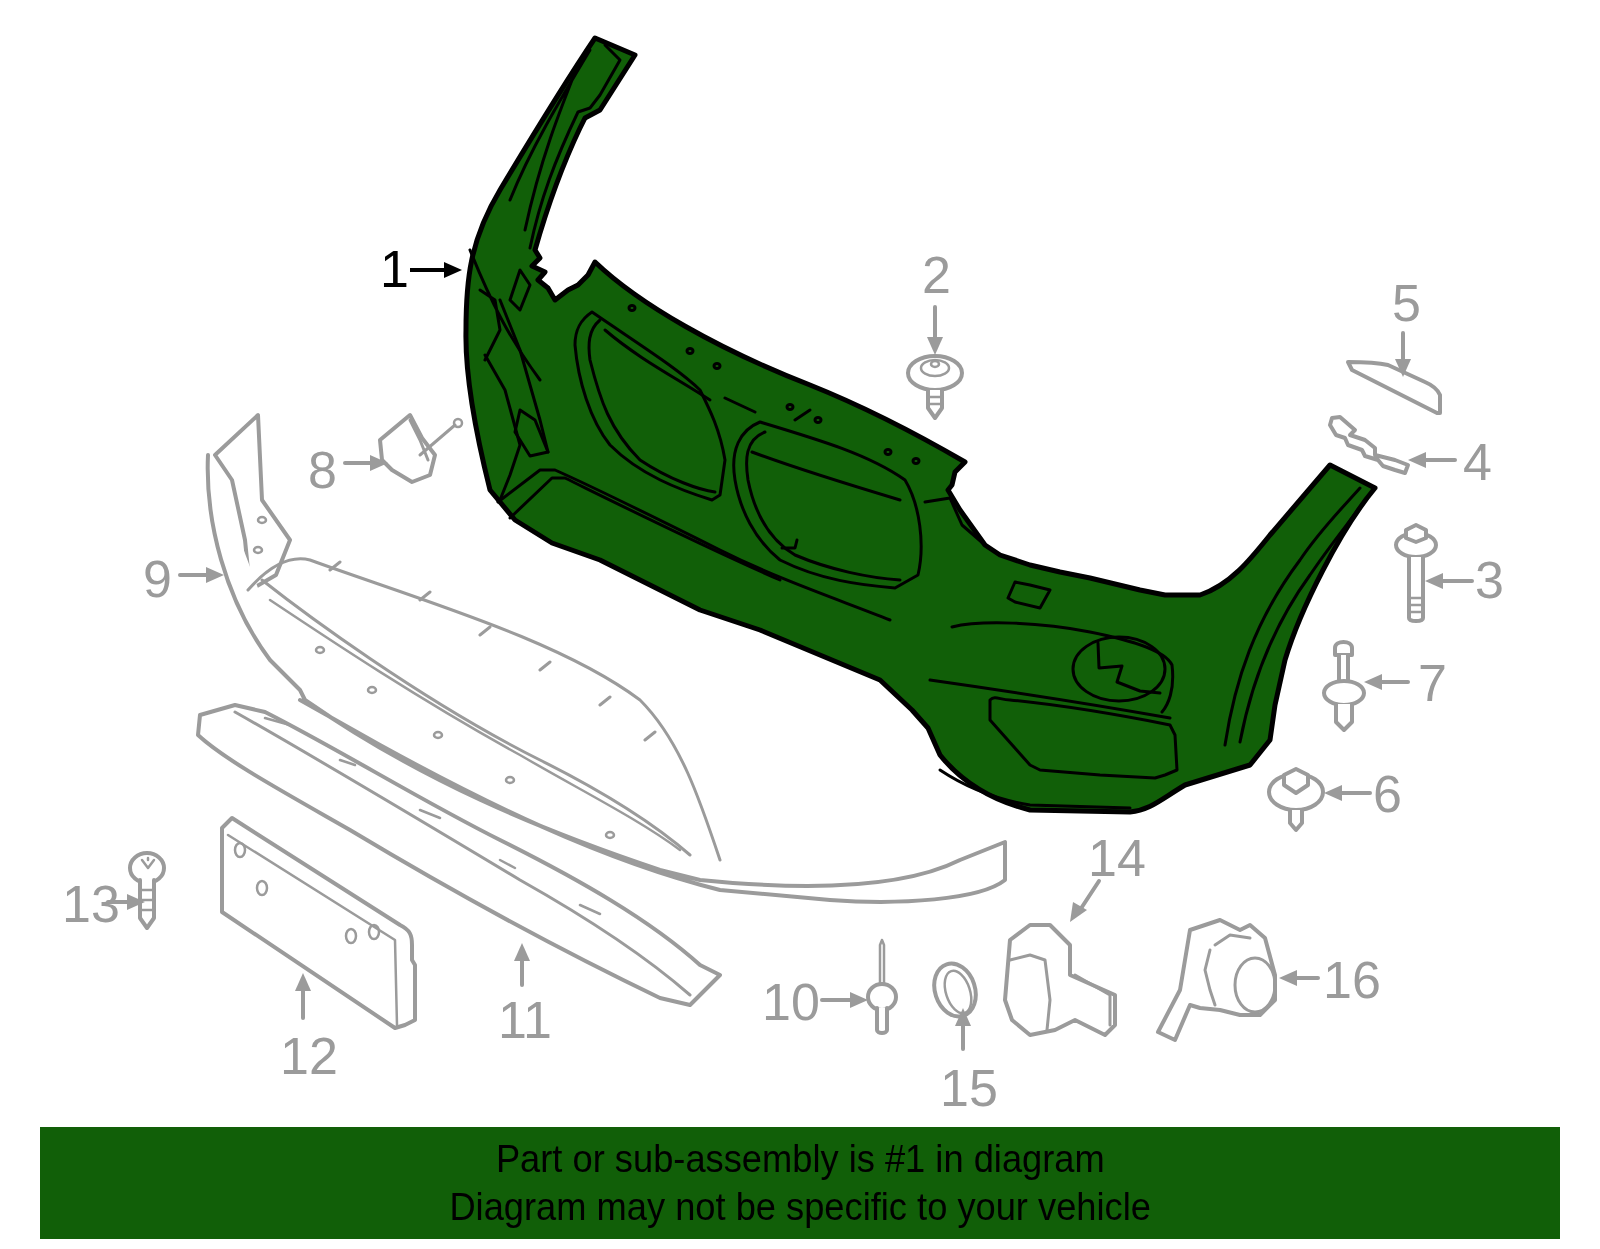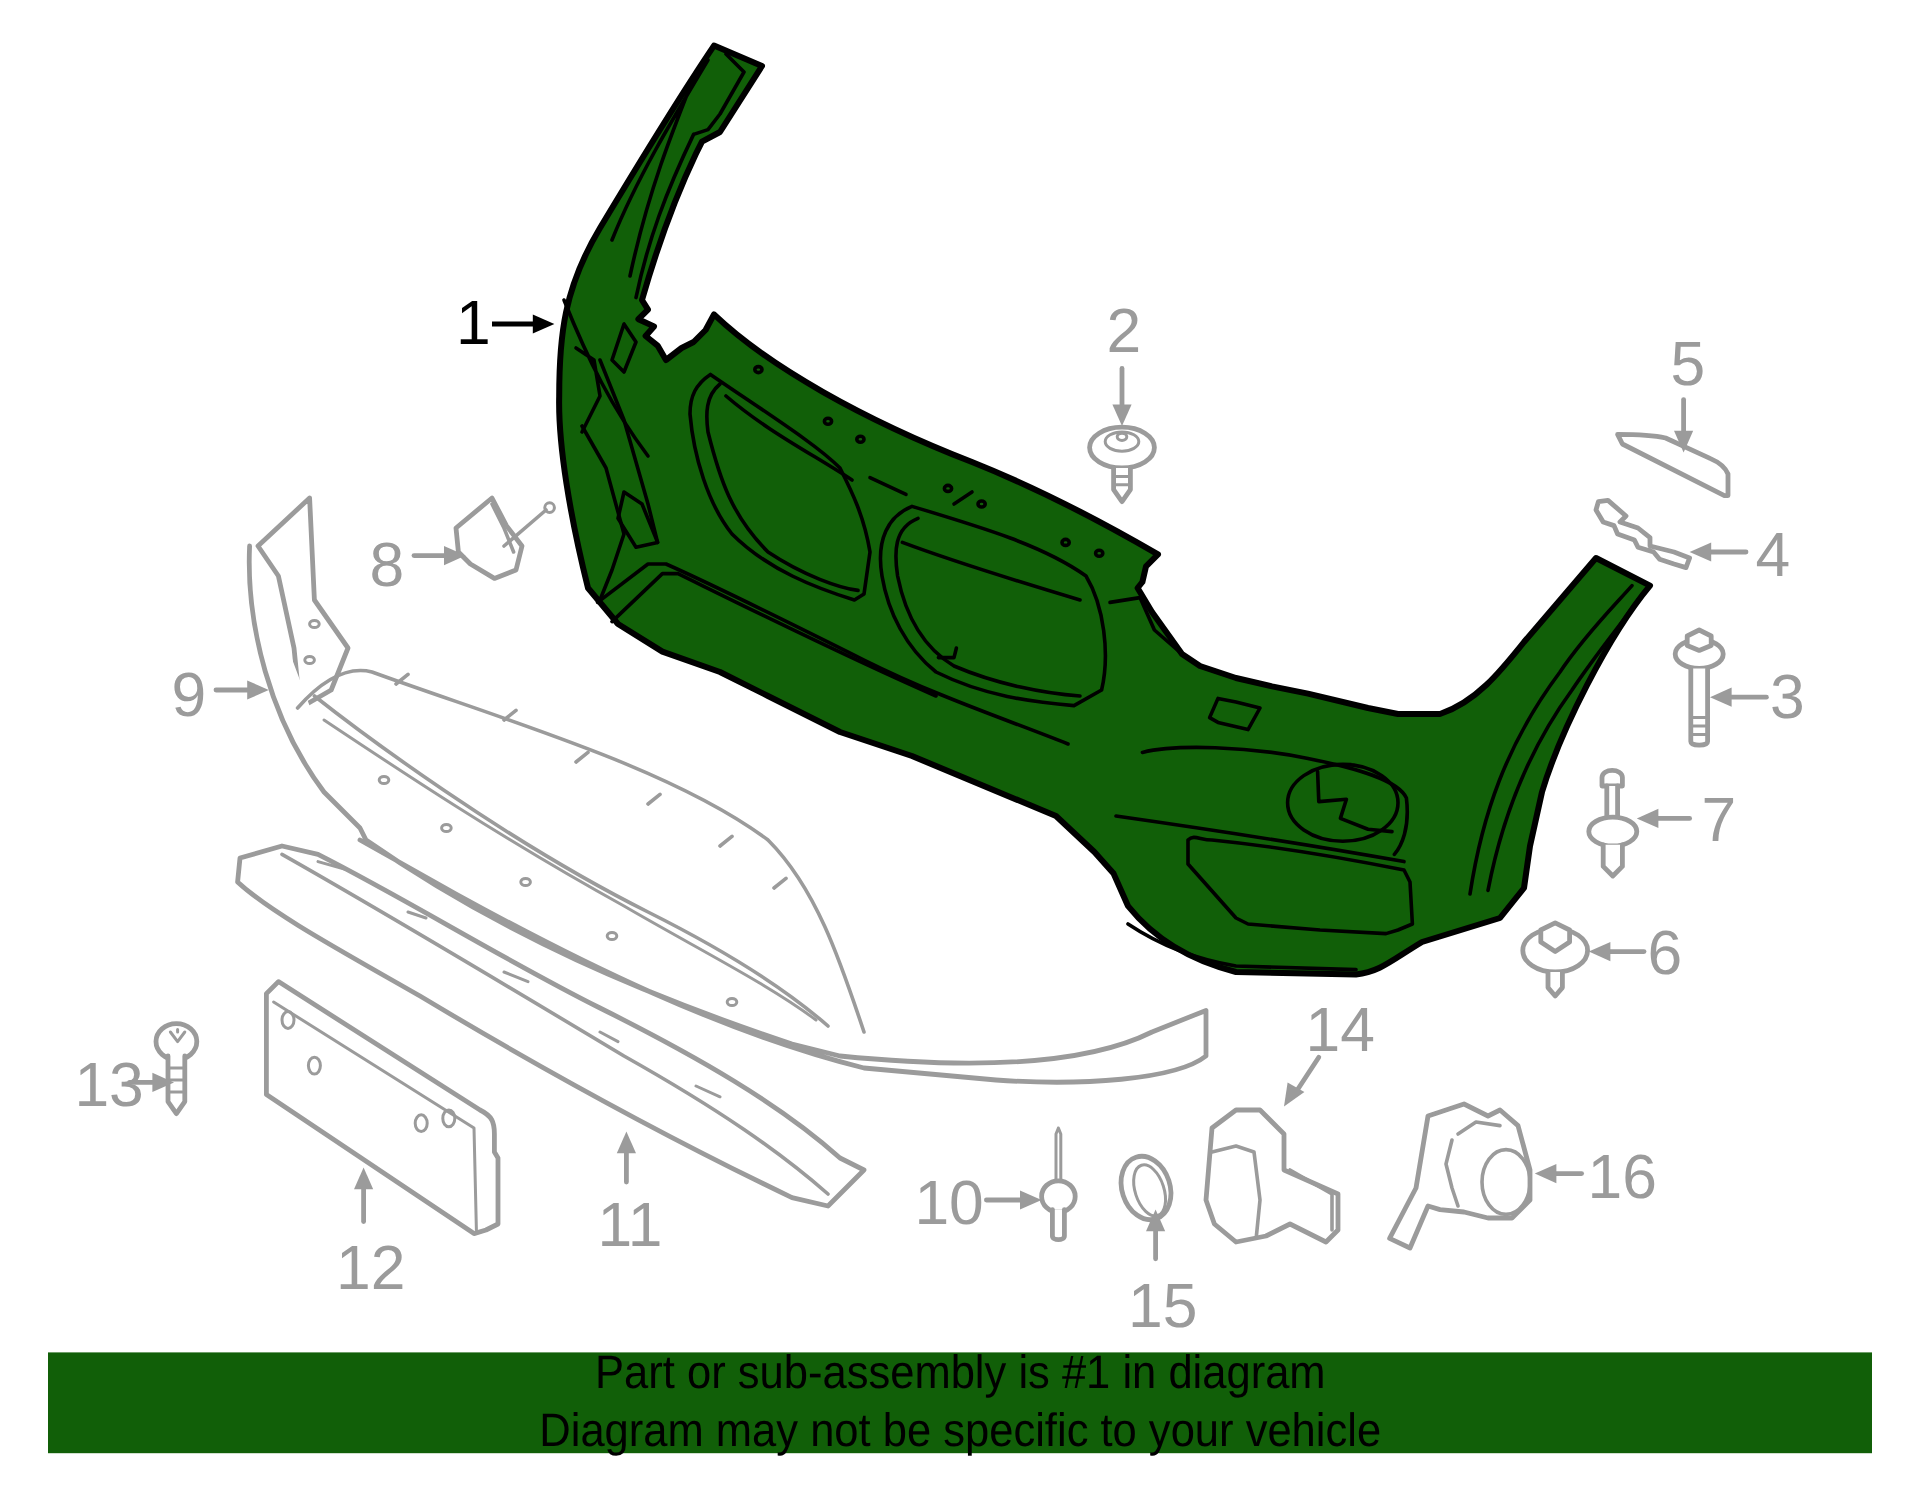--- a/index.html
+++ b/index.html
@@ -8,21 +8,21 @@
   #diagram { position: absolute; left: 0; top: 0; width: 1600px; height: 1249px; }
   .gray-part { fill: #ffffff; stroke: #9b9b9b; stroke-width: 4; stroke-linejoin: round; stroke-linecap: round; }
   .gray-line { fill: none; stroke: #9b9b9b; stroke-width: 3; stroke-linejoin: round; stroke-linecap: round; }
   .gray-thin { fill: none; stroke: #9b9b9b; stroke-width: 2.5; stroke-linecap: round; stroke-linejoin: round; }
   .gray-fill { fill: #9b9b9b; stroke: none; }
   .green-part { fill: #115f08; stroke: #000000; stroke-width: 5; stroke-linejoin: round; }
   .green-line { fill: none; stroke: #000000; stroke-width: 3; stroke-linejoin: round; stroke-linecap: round; }
   .black-line { fill: none; stroke: #000000; stroke-width: 4; }
   .callout { font-family: "Liberation Sans", sans-serif; font-size: 52px; fill: #9b9b9b; }
   .callout-main { font-family: "Liberation Sans", sans-serif; font-size: 52px; fill: #000000; }
-  #banner { position: absolute; left: 40px; top: 1127px; width: 1520px; height: 84px;
+  #banner { position: absolute; left: 40px; top: 1127px; width: 1520px; height: 112px;
             background: #115f08; display: flex; flex-direction: column; align-items: center;
             justify-content: center; }
   #banner .line { font-family: "Liberation Sans", sans-serif; font-size: 39px; color: #000000;
                   line-height: 48px; white-space: nowrap; transform: scaleX(0.93); }
 </style>
 </head>
 <body>
 
 <svg id="diagram" viewBox="0 0 1600 1249" xmlns="http://www.w3.org/2000/svg">
 

